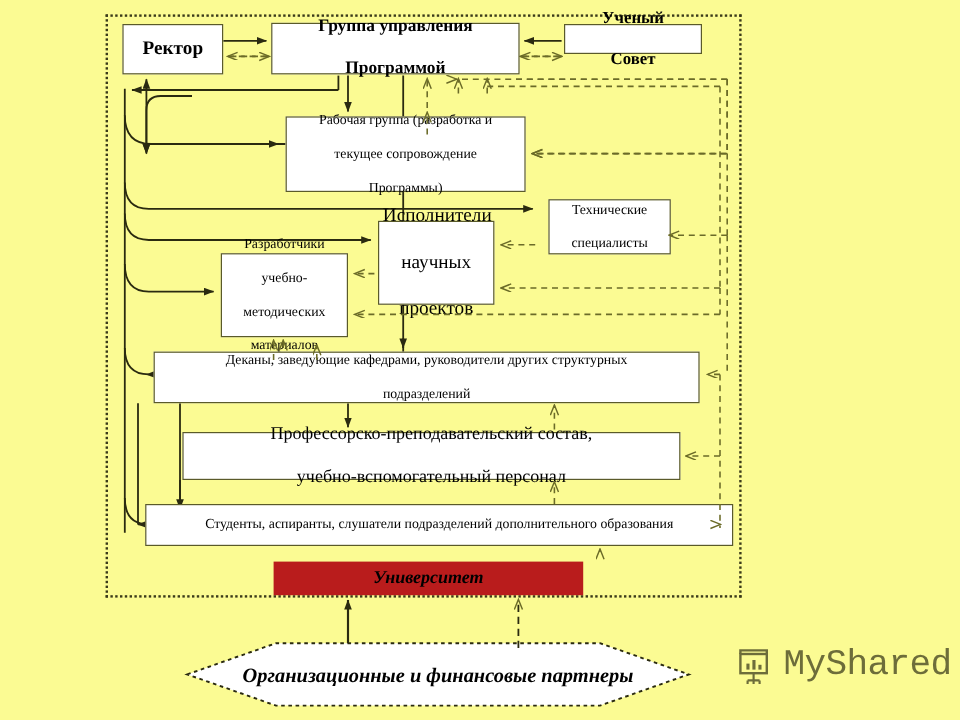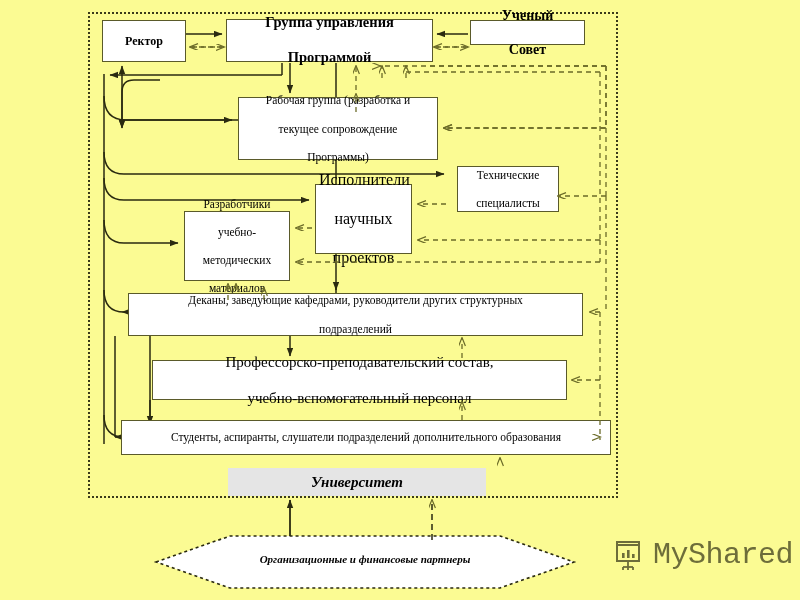--- a/index.html
+++ b/index.html
@@ -37,21 +37,21 @@
   
   .univ-frame {
     position: absolute;
     box-sizing: border-box;
     border: 2px dotted #3a3a1a;
     background: transparent;
     z-index: 1;
   }
   .univ-label {
     position: absolute;
-    background: #e5e5e5;
+    background: #b91c1c;
     font-style: italic;
     font-weight: bold;
     text-align: center;
     color: #000;
     z-index: 4;
     display: flex;
     align-items: center;
     justify-content: center;
   }
 
@@ -251,21 +251,21 @@
       <path d="M462,420 L462,402"></path>
 
       <path d="M500,460 L500,458"></path>
     </g>
 
     <g stroke="#2a2a10" stroke-width="1.5" fill="none" stroke-dasharray="6,4" marker-end="url(#ahd)">
       <path d="M432,540 L432,500"></path>
     </g>
   </svg>
 
-  <div class="node bold" style="left:102px; top:20px; width:84px; height:42px; font-size:12px;">
+  <div class="node bold" style="left:102px; top:20px; width:84px; height:42px; font-size:16px;">
     <span>Ректор</span>
   </div>
 
   <div class="node bold" style="left:226px; top:19px; width:207px; height:43px; font-size:14.5px;">
     <span>
       <span>Группа управления</span><br>
       <span>Программой</span>
     </span>
   </div>
 
@@ -327,21 +327,21 @@
   </div>
 
   <div class="univ-label" style="left:228px; top:468px; width:258px; height:28px; font-size:15px;">
     <span>Университет</span>
   </div>
 
   <div class="hex-wrap" style="left:110px; top:534px; width:510px; height:56px;">
     <svg width="510" height="56" viewBox="0 0 510 56" xmlns="http://www.w3.org/2000/svg">
       <polygon points="46,28 120,2 390,2 464,28 390,54 120,54" fill="#ffffff" stroke="#2a2a10" stroke-width="1.6" stroke-dasharray="3,3"></polygon>
     </svg>
-    <div class="hex-label" style="top:19px; font-size:11px;">Организационные и финансовые партнеры</div>
+    <div class="hex-label" style="top:19px; font-size:17px;">Организационные и финансовые партнеры</div>
   </div>
 
   <div class="logo" style="left:612px; top:538px;">
     <svg width="34" height="34" viewBox="0 0 34 34" xmlns="http://www.w3.org/2000/svg">
       <rect x="5" y="7" width="22" height="16" fill="none" stroke="#6d6d3a" stroke-width="2"></rect>
       <path d="M5,7 L5,4 L27,4 L27,7" fill="none" stroke="#6d6d3a" stroke-width="2"></path>
       <rect x="10" y="15" width="2.6" height="5" fill="#6d6d3a"></rect>
       <rect x="15" y="12" width="2.6" height="8" fill="#6d6d3a"></rect>
       <rect x="20" y="16" width="2.6" height="4" fill="#6d6d3a"></rect>
       <path d="M16,23 L16,29 M11,29 L11,32 M16,29 L16,32 M21,29 L21,32" fill="none" stroke="#6d6d3a" stroke-width="1.8"></path>

